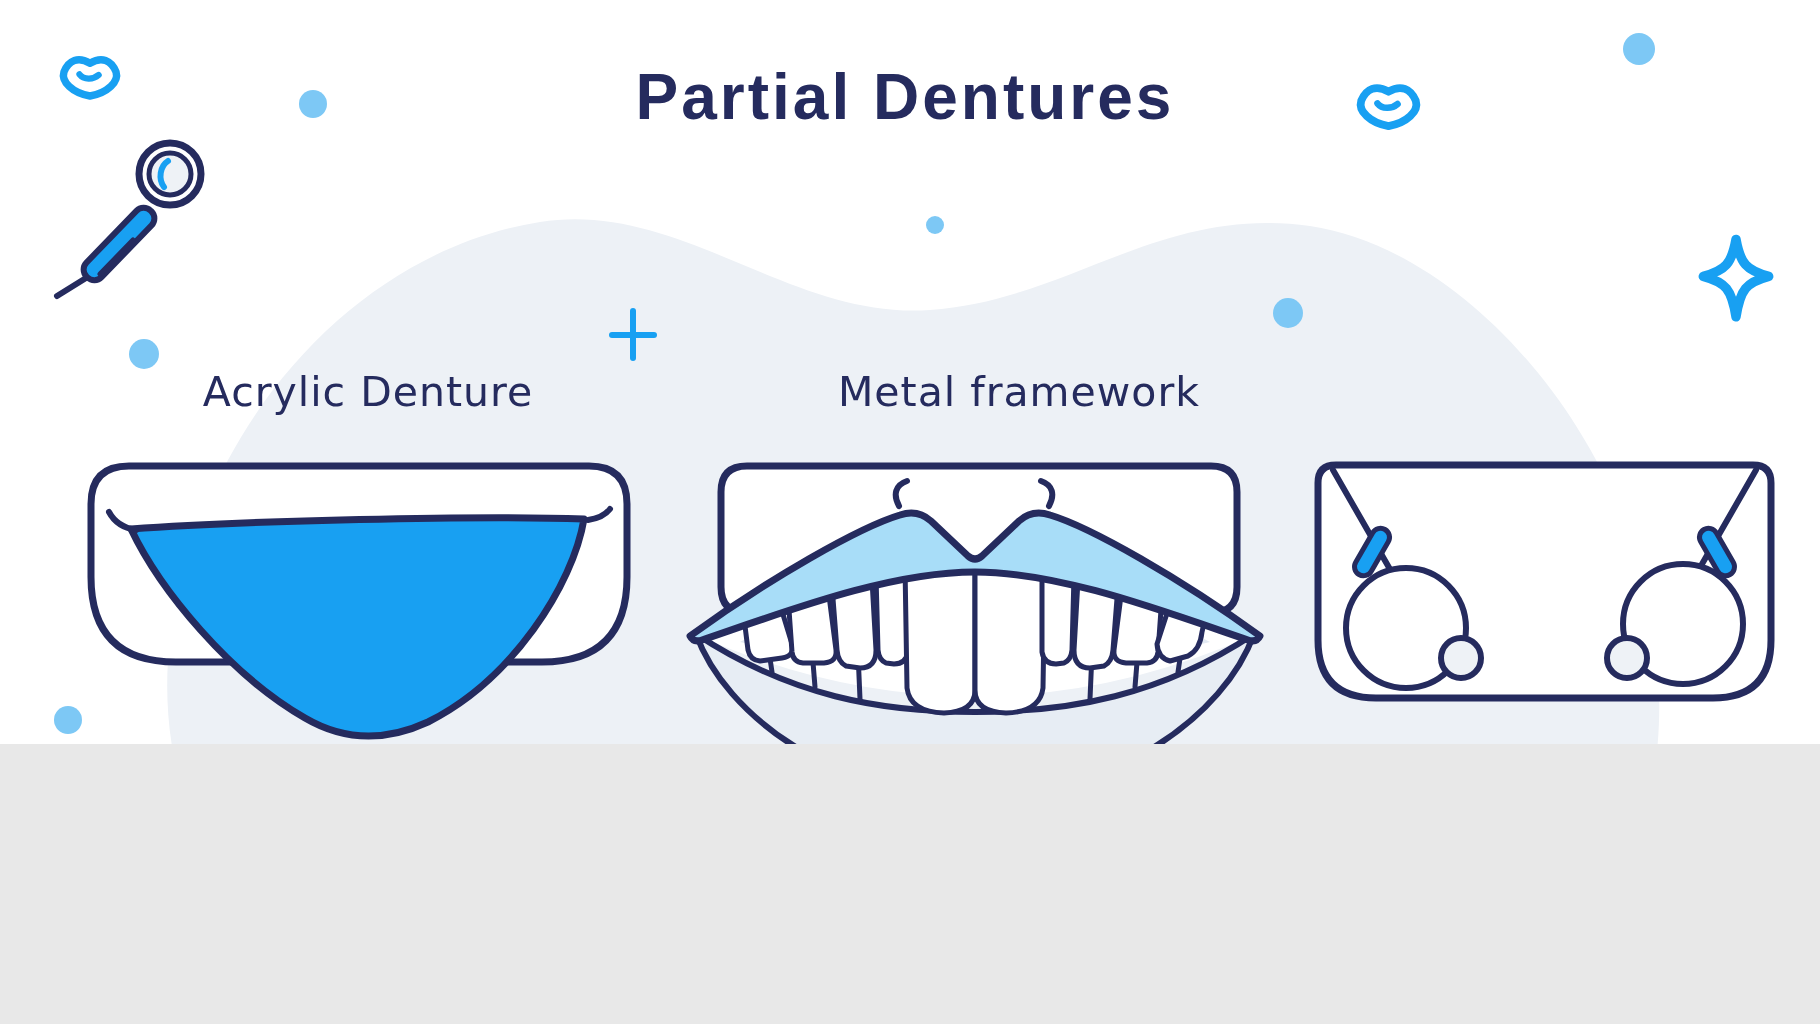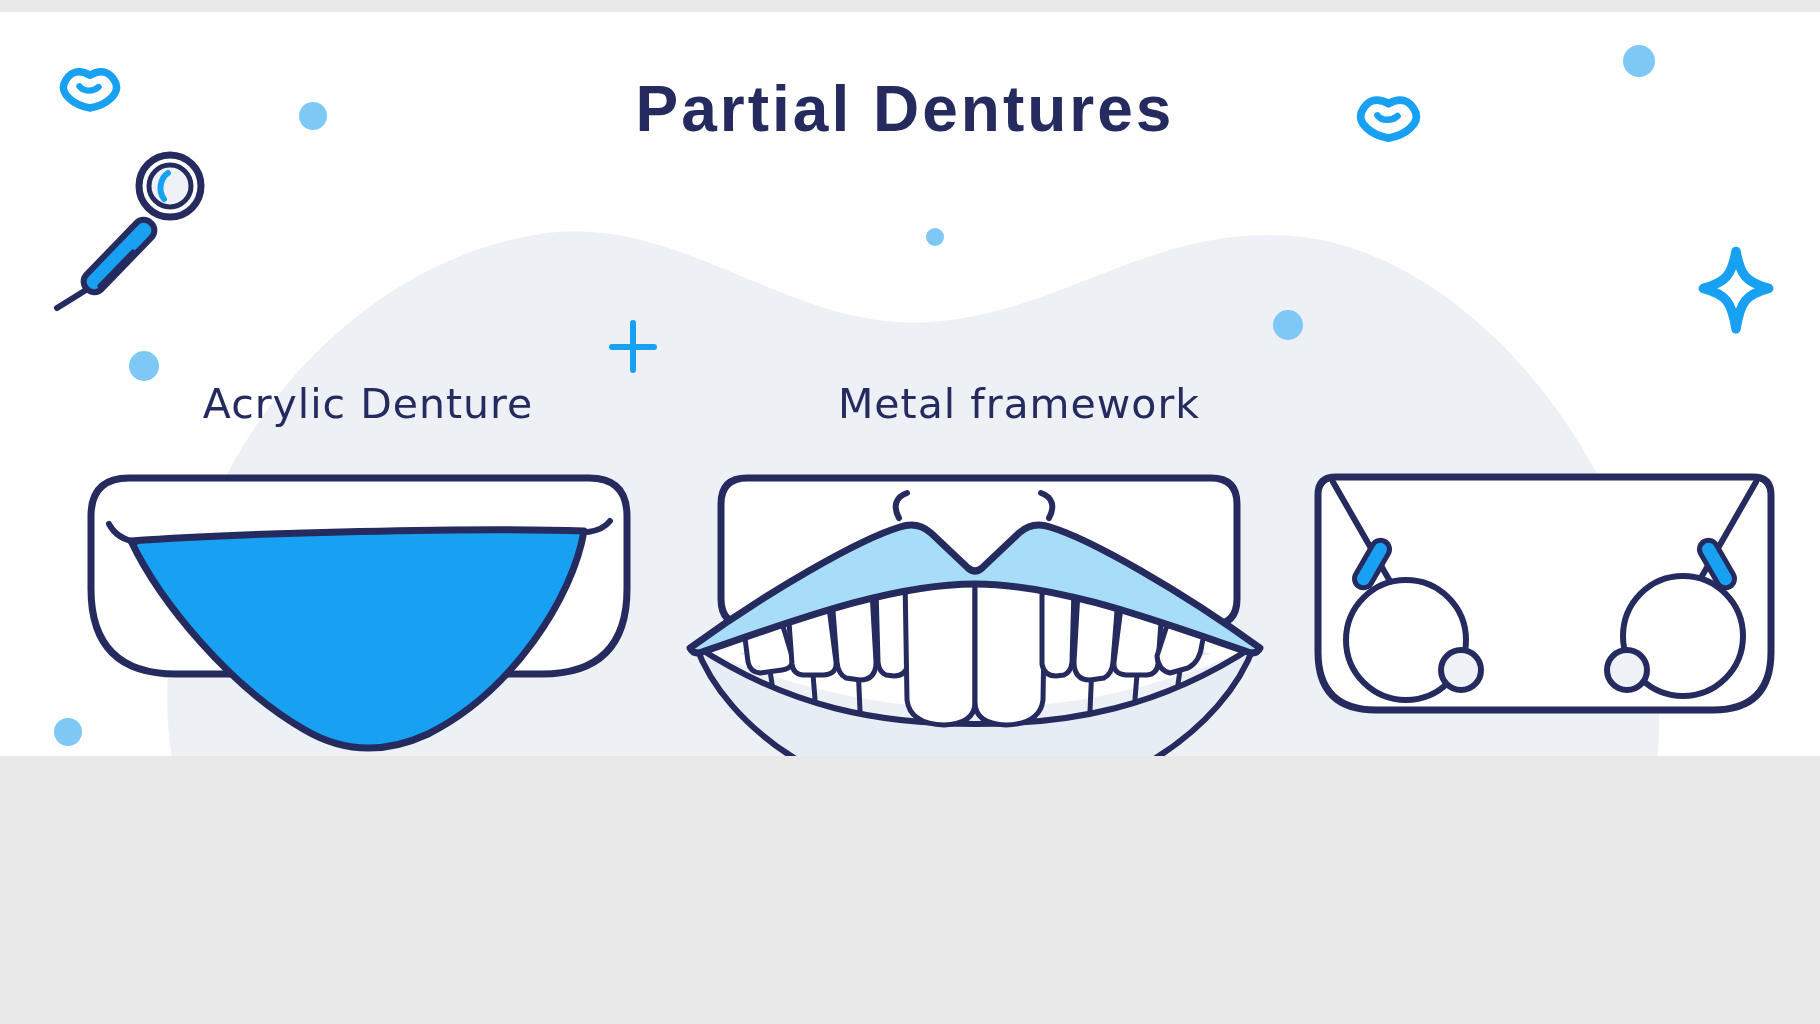--- a/index.html
+++ b/index.html
@@ -11,21 +11,20 @@
     --lip_gray:#e7edf4;
     --glass_gray:#eef2f6;
     --band_gray:#e2e9f2;
     --background:#ffffff;
   }
   html,body{margin:0;padding:0;background:#e8e8e8;}
   .stage{
     position:relative;width:1820px;height:744px;overflow:hidden;
     background:var(--background);
     font-family:"Liberation Sans", sans-serif;
-    margin-top:12px;
   }
   svg{position:absolute;left:0;top:0;}
   .title{
     position:absolute;top:60px;left:905px;transform:translateX(-50%);
     font-size:64px;font-weight:700;letter-spacing:3px;color:var(--navy);
     white-space:nowrap;
   }
   .fig-label{
     position:absolute;top:368px;transform:translateX(-50%);
     font-size:41px;font-weight:400;letter-spacing:1px;color:var(--navy);

